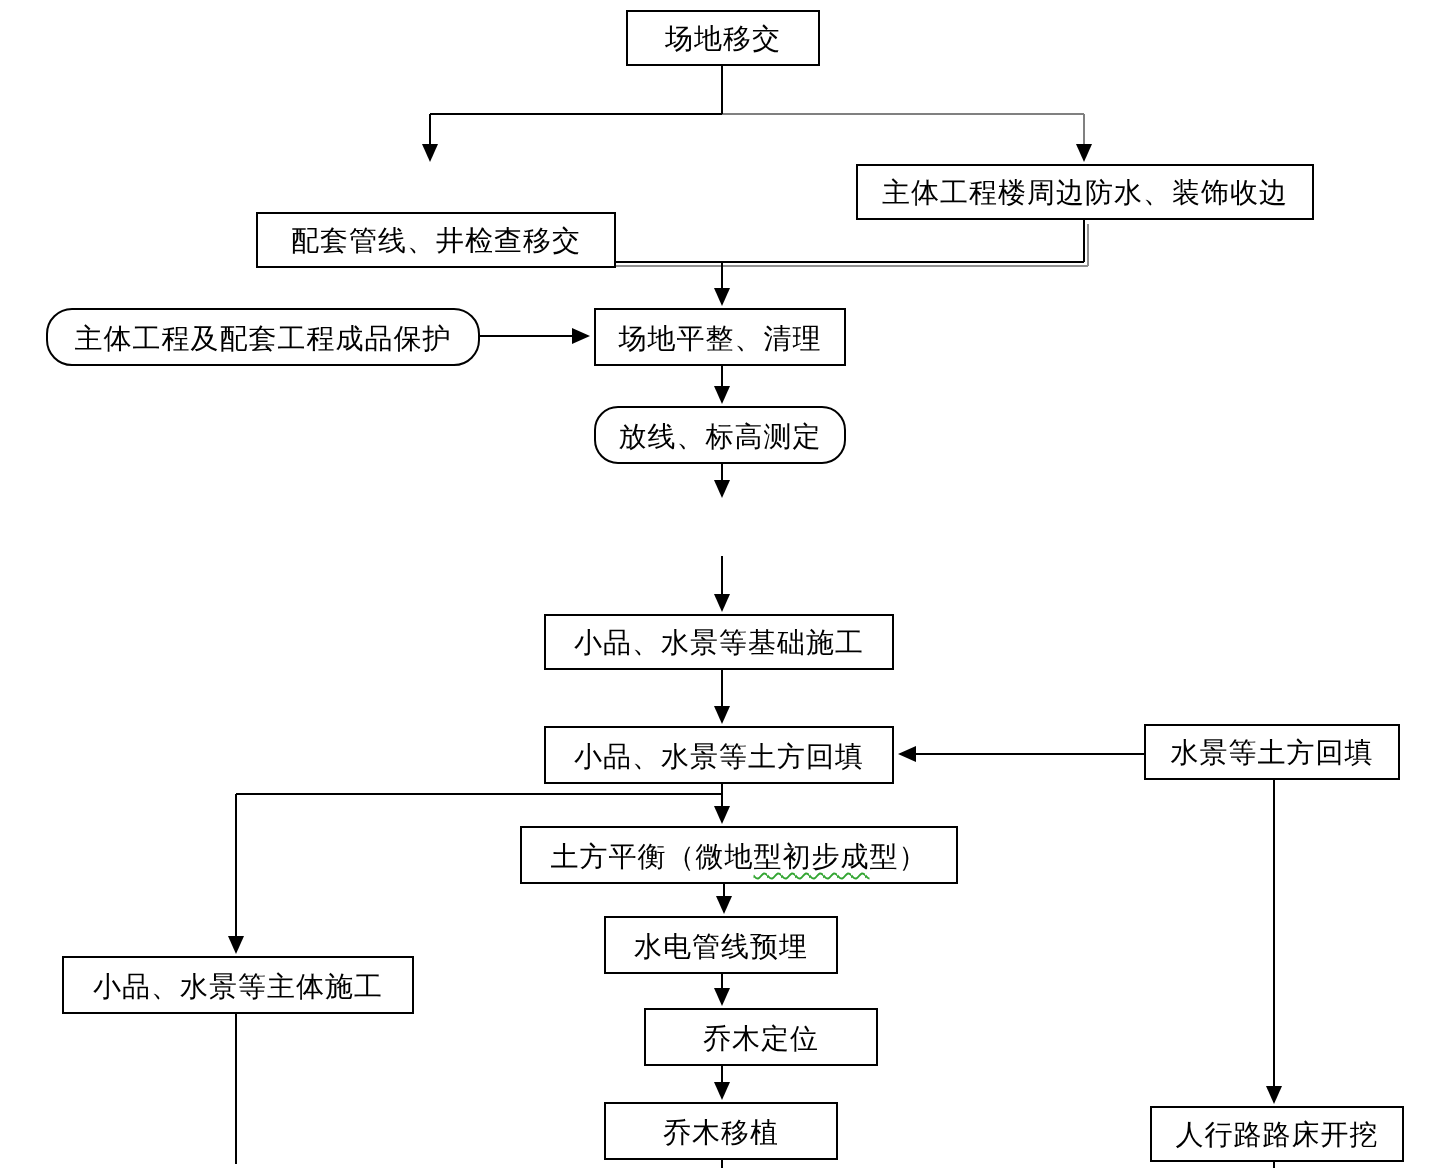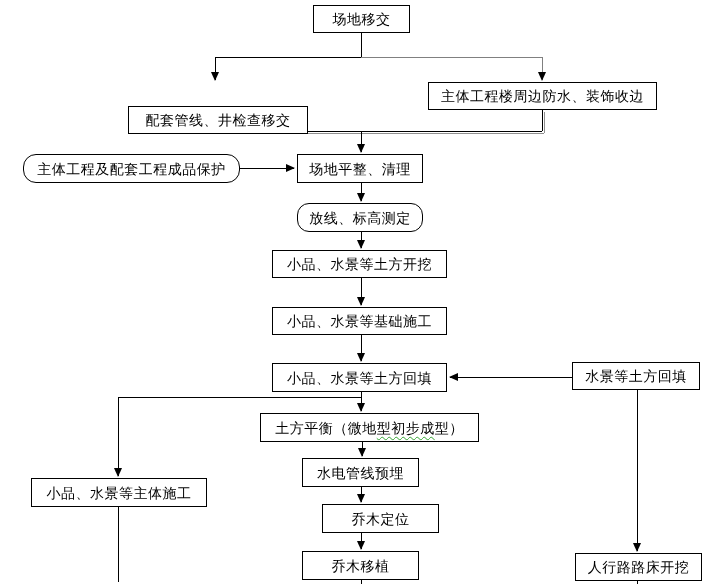--- a/index.html
+++ b/index.html
@@ -103,21 +103,20 @@
       <line x1="637" y1="390" x2="637" y2="551" marker-end="url(#arrow)"></line>
     </g>
   </svg>
 
   <div class="node" id="n1">场地移交</div>
   <div class="node" id="n2">配套管线、井检查移交</div>
   <div class="node" id="n3">主体工程楼周边防水、装饰收边</div>
   <div class="node" id="n4">主体工程及配套工程成品保护</div>
   <div class="node" id="n5">场地平整、清理</div>
   <div class="node" id="n6">放线、标高测定</div>
-  <div class="node" id="n7">小品、水景等土方开挖</div>
   <div class="node" id="n8">小品、水景等基础施工</div>
   <div class="node" id="n9">小品、水景等土方回填</div>
   <div class="node" id="n10">水景等土方回填</div>
 
   <div class="node" id="n11">
       <span>土方平衡（微地</span>
       <span class="sc">型初步成</span>
       <span>型）</span>
     </div>
 

